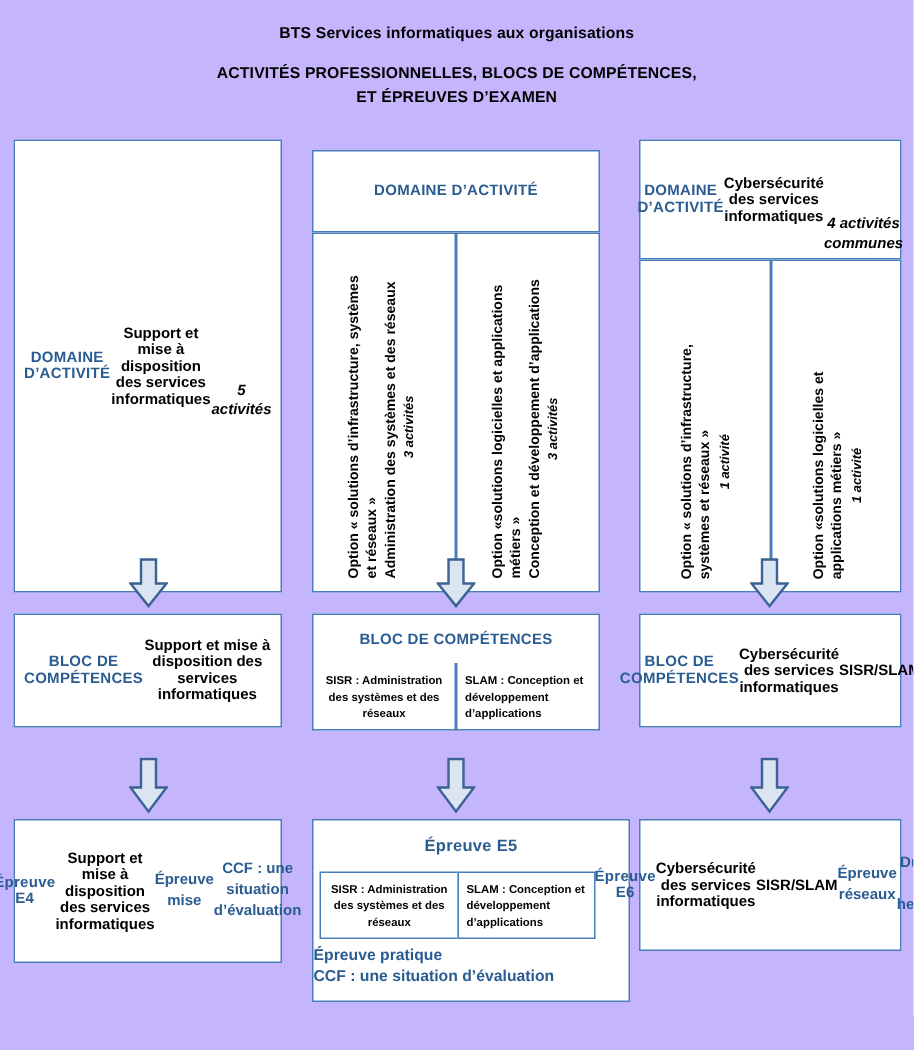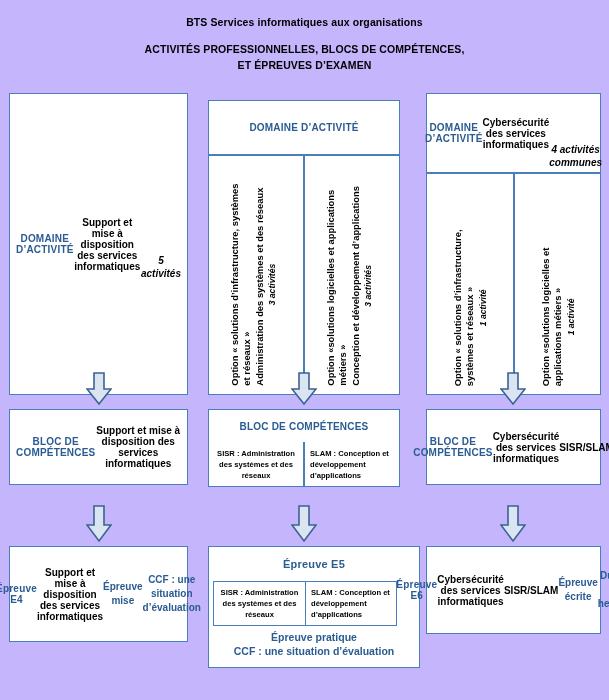--- a/index.html
+++ b/index.html
@@ -267,30 +267,30 @@
   <div class="box" style="left:208px; top:546px; width:212px; height:122px;">
     <div style="position:absolute; left:0; top:0; width:100%; height:34px; display:flex; align-items:center; justify-content:center;">
       <div class="hd" style="font-size:11px;">Épreuve E5</div>
     </div>
     <div class="inner-box" style="left:4px; top:34px; width:93px; height:45px; display:flex; align-items:center; justify-content:center; padding:0 4px;">
       <div class="small" style="text-align:center;">SISR : Administration des systèmes et des réseaux</div>
     </div>
     <div class="inner-box" style="left:96px; top:34px; width:92px; height:45px; display:flex; align-items:center; justify-content:flex-start; padding:0 5px;">
       <div class="small" style="text-align:left;">SLAM : Conception et développement d’applications</div>
     </div>
-    <div style="position:absolute; left:0; top:83px; width:100%; display:flex; flex-direction:column; align-items:center;">
+    <div style="position:absolute; left:0; top:83px; width:100%; display:flex; flex-direction:column; align-items:flex-start;">
       <div class="blue-bd" style="font-size:10.5px;">Épreuve pratique</div>
       <div class="blue-bd" style="font-size:10.5px;">CCF : une situation d’évaluation</div>
     </div>
   </div>
 
   <div class="box" style="left:426px; top:546px; width:175px; height:88px;">
     <div class="ctr">
       <div class="hd">Épreuve E6</div>
       <div class="bd">Cybersécurité des services informatiques</div>
       <div class="bd">SISR/SLAM</div>
       <div class="gap"></div>
-      <div class="blue-bd">Épreuve écrite</div>
+      <div class="blue-bd">Épreuve réseaux</div>
       <div class="blue-bd">Durée 4 heures</div>
     </div>
   </div>
 
 </div>
 
 </body></html>

